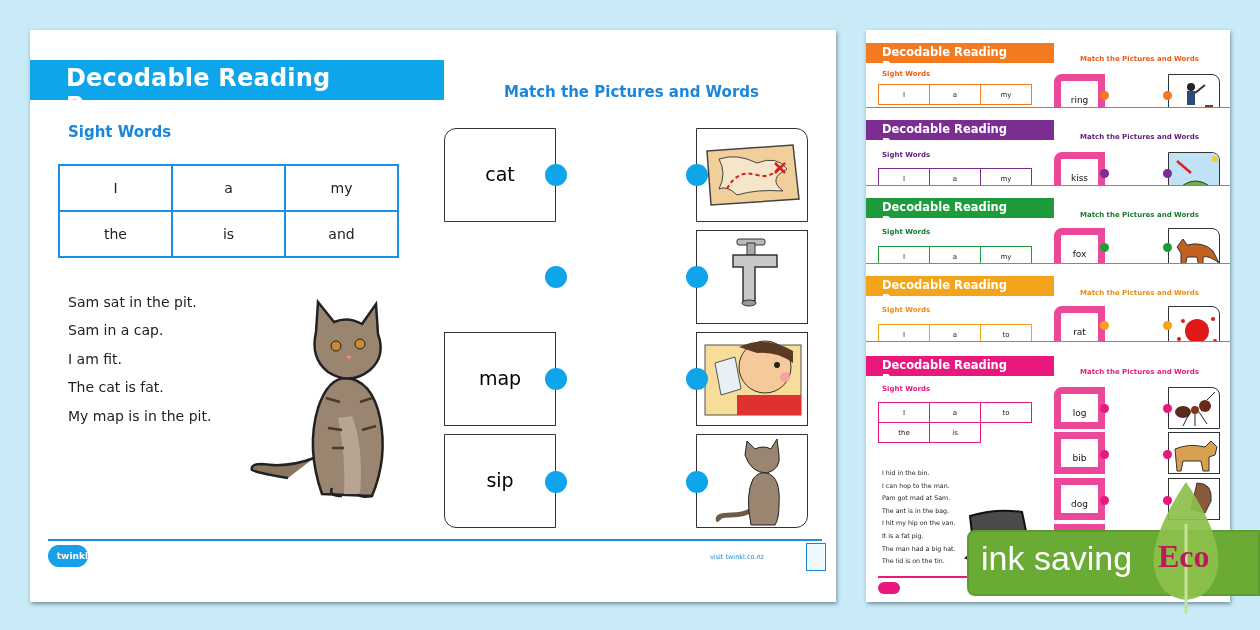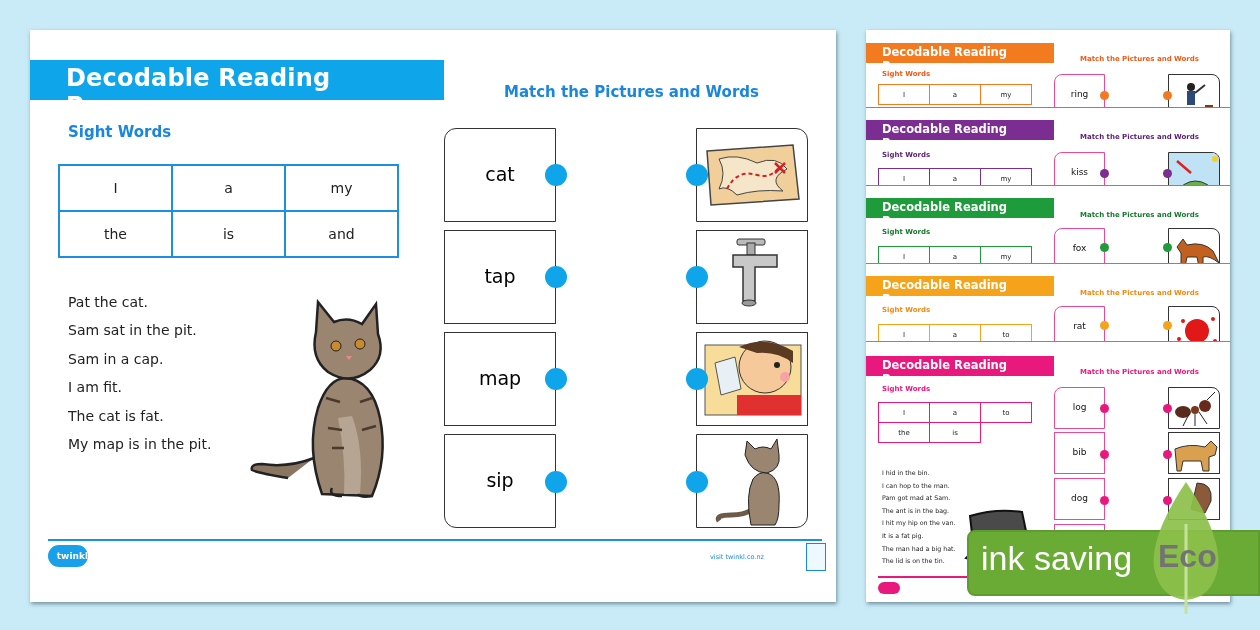--- a/index.html
+++ b/index.html
@@ -32,34 +32,34 @@
   .stack { position: absolute; left: 866px; top: 30px; width: 364px; height: 572px; background: #fff;
     box-shadow: 1px 2px 4px rgba(40,70,90,0.55); overflow: hidden; }
   .layer { position: absolute; left: 0; width: 364px; background: #fff; overflow: hidden; }
   .layer.cut { border-bottom: 1px solid #888; box-shadow: 0 2px 3px rgba(0,0,0,0.25); }
   .l-title { position: absolute; left: 0; width: 188px; height: 20px; }
   .l-title span { position: absolute; left: 16px; top: 2px; font-size: 11.5px; color: #fff; font-weight: bold; }
   .l-match { position: absolute; left: 214px; font-size: 7px; font-weight: bold; }
   .l-sight { position: absolute; left: 16px; font-size: 7px; font-weight: bold; }
   .l-table { position: absolute; left: 12px; border-collapse: collapse; }
   .l-table td { width: 51px; height: 20px; font-size: 7px; text-align: center; color: #222; }
-  .l-word { position: absolute; left: 188px; width: 51px; height: 42px; border: 1px solid #ec4899; background: #fff; font-size: 9px; text-align: center; padding-top: 14px; color: #111; }
+  .l-word { position: absolute; left: 188px; width: 51px; height: 42px; border: 7px solid #ec4899; background: #fff; font-size: 9px; text-align: center; padding-top: 14px; color: #111; }
   .l-pic { position: absolute; left: 302px; width: 52px; height: 42px; border: 1px solid #333; background: #fff; overflow: hidden; }
   .l-dot { position: absolute; width: 9px; height: 9px; border-radius: 50%; }
   .l-passage { position: absolute; left: 16px; top: 127px; }
   .l-passage div { font-size: 6.3px; color: #222; height: 12.6px; }
   .pink-line { position: absolute; left: 12px; top: 176px; width: 220px; height: 1.5px; background: #e8187c; }
   .pink-logo { position: absolute; left: 12px; top: 180px; width: 22px; height: 12px; border-radius: 7px; background: #e8187c; color: #fff; font-size: 5px; text-align: center; line-height: 12px; }
 
   
   .eco { position: absolute; left: 967px; top: 530px; width: 293px; height: 66px; background: #6aab36;
     border-radius: 8px 0 0 8px; border: 2px solid #5f9c2e; }
   .eco-text { position: absolute; left: 12px; top: 7px; font-size: 34px; color: #fff; font-family: "Liberation Sans", sans-serif; }
   .eco-leaf { position: absolute; left: 1148px; top: 480px; width: 76px; height: 134px; }
-  .eco-word { position: absolute; left: 1158px; top: 538px; font-size: 32px; font-weight: bold; color: #737373; font-family: Liberation Sans, sans-serif; }
+  .eco-word { position: absolute; left: 1158px; top: 538px; font-size: 32px; font-weight: bold; color: #be185d; font-family: Liberation Serif, serif; }
 </style>
 </head>
 <body>
 
 <div class="sheet">
   <div class="title-bar">
     <span>Decodable Reading Passages</span>
   </div>
   <div class="sight-label">Sight Words</div>
   <table class="sight-table">
@@ -71,21 +71,20 @@
     </tr>
     <tr>
       <td>the</td>
       <td>is</td>
       <td>and</td>
     </tr>
   </tbody>
     </table>
 
   <div class="passage">
-    <div>Pat the cat.</div>
     <div>Sam sat in the pit.</div>
     <div>Sam in a cap.</div>
     <div>I am fit.</div>
     <div>The cat is fat.</div>
     <div>My map is in the pit.</div>
   </div>
 
   <svg class="big-cat" viewBox="0 0 170 200">
     <path d="M40 180 Q10 175 4 172 Q2 166 14 166 Q40 170 66 160" fill="#8a7560" stroke="#222" stroke-width="2.5"></path>
     <path d="M74 196 Q58 150 70 110 Q80 80 98 80 Q124 82 132 120 Q140 160 124 198 Z" fill="#9a8570" stroke="#222" stroke-width="2.5"></path>
@@ -96,23 +95,20 @@
     <path d="M98 58 L104 58 L101 62 Z" fill="#e88"></path>
     <path d="M84 190 Q80 198 94 198 M110 196 Q112 200 124 198" stroke="#222" stroke-width="2.5" fill="none"></path>
     <path d="M78 100 L92 104 M80 130 L94 132 M112 104 L124 100 M114 132 L128 128 M84 150 L96 150" stroke="#4a3a2c" stroke-width="2.5"></path>
   </svg>
 
   <div class="match-title">Match the Pictures and Words</div>
 
   <div class="word-card" style="top:98px;border-radius:12px 0 0 0;">
     <span>cat</span>
   </div>
-  <div class="word-card" style="top:200px;">
-    <span>tap</span>
-  </div>
   <div class="word-card" style="top:302px;">
     <span>map</span>
   </div>
   <div class="word-card" style="top:404px;border-radius:0 0 0 12px;padding-left:45px;">
     <span>sip</span>
   </div>
   <div class="dot" style="left:515px;top:134px;"></div>
   <div class="dot" style="left:515px;top:236px;"></div>
   <div class="dot" style="left:515px;top:338px;"></div>
   <div class="dot" style="left:515px;top:441px;"></div>

